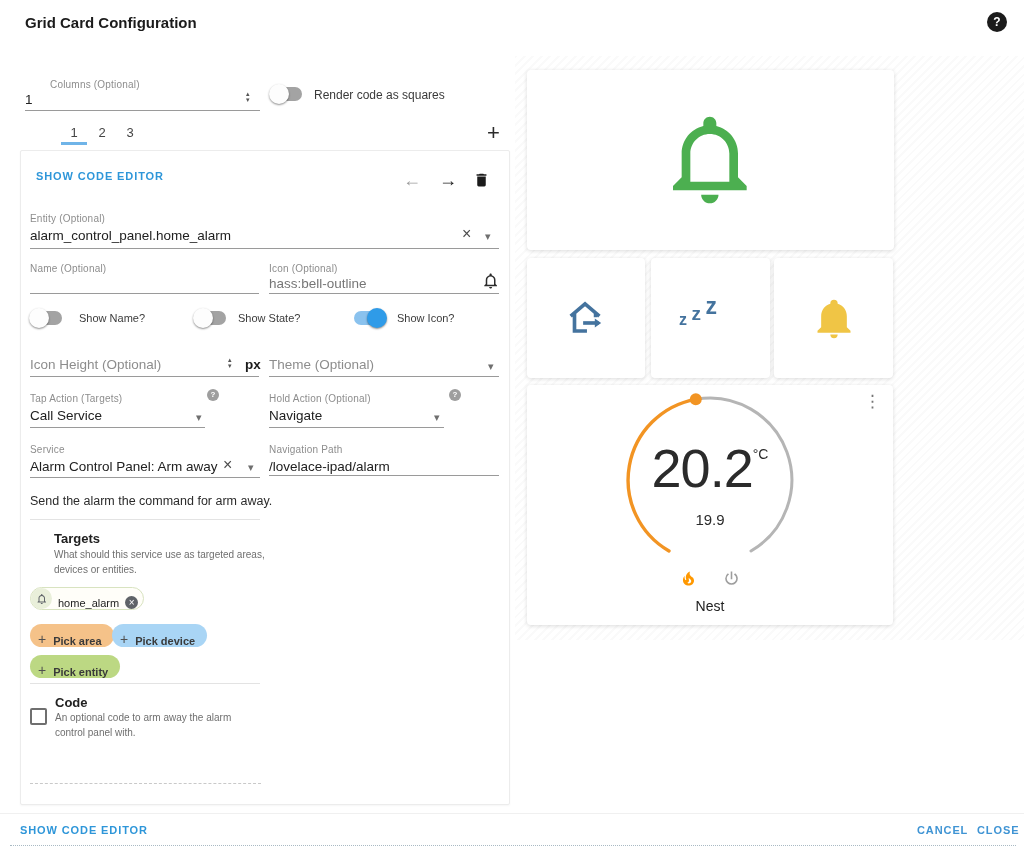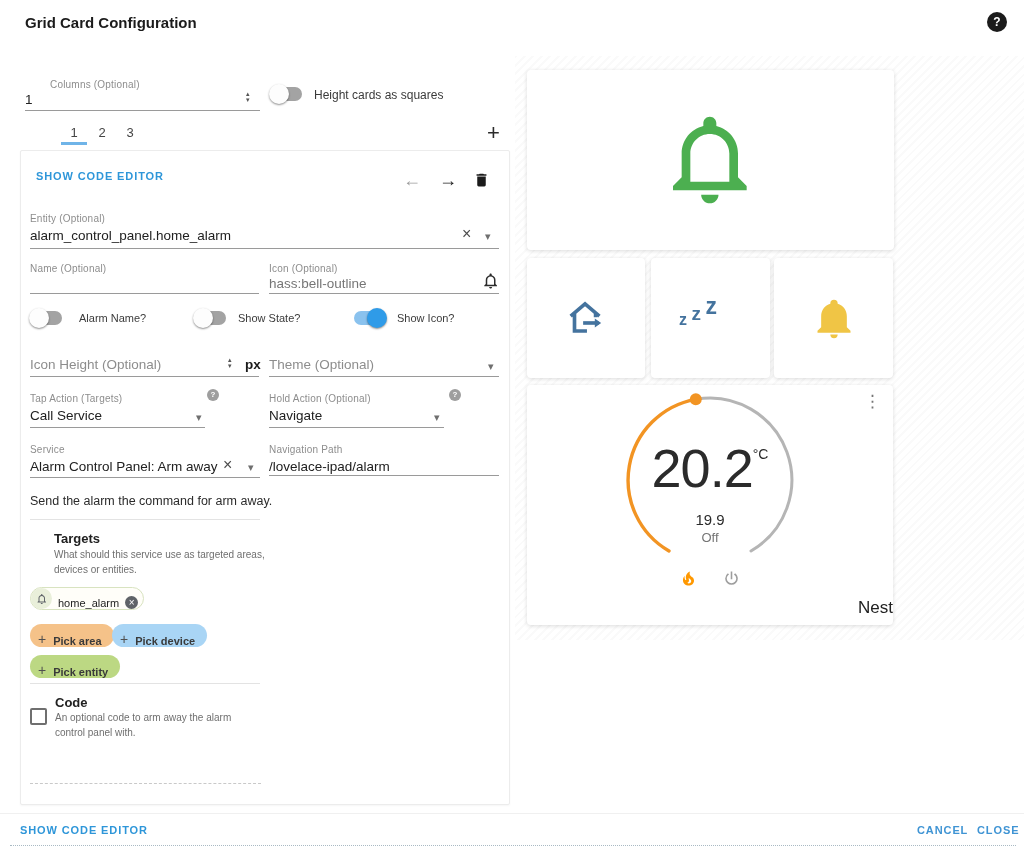--- a/index.html
+++ b/index.html
@@ -50,21 +50,21 @@
   <div class="c val" style="left:25px;top:92px;">1</div>
   <div class="c stepper" style="left:246px;top:91px;">
     <span>▴</span>
     <span>▾</span>
   </div>
   <div class="c ul" style="left:25px;top:110px;width:235px;"></div>
 
   <div class="c switch" style="left:270px;top:87px;">
       <span class="knob"></span>
     </div>
-  <div class="c" style="left:314px;top:88px;font-size:12px;color:#3a3a3a;">Height cards as squares</div>
+  <div class="c" style="left:314px;top:88px;font-size:12px;color:#3a3a3a;">Render code as squares</div>
 
   <div class="c tab" style="left:61px;top:125px;">1</div>
   <div class="c tab" style="left:89px;top:125px;">2</div>
   <div class="c tab" style="left:117px;top:125px;">3</div>
   <div class="c" style="left:61px;top:142px;width:26px;height:3px;background:#6fb4e8;"></div>
   <div class="c" style="left:487px;top:120px;font-size:22px;color:#2b2b2b;cursor:pointer;">+</div>
 
   <div class="c panel">
 
     <div class="c link" style="left:15px;top:19px;">SHOW CODE EDITOR</div>
@@ -92,21 +92,21 @@
     <div class="c" style="left:461px;top:121px;">
       <svg width="18" height="18" viewBox="0 0 24 24">
           <path fill="#2b2b2b" d="M11.5 22c1.1 0 2-.9 2-2h-4c0 1.1.9 2 2 2zm6.5-6v-5.5C18 7.43 15.86 4.86 13 4.18V3.5C13 2.67 12.33 2 11.5 2S10 2.67 10 3.5v.68C7.13 4.86 5 7.43 5 10.5V16l-2 2v1h17v-1l-2-2zm-2 1H7v-6.5C7 8 9 6 11.5 6S16 8 16 10.5V17z"></path>
         </svg>
     </div>
     <div class="c ul" style="left:248px;top:142px;width:230px;"></div>
 
     <div class="c switch" style="left:9px;top:160px;">
         <span class="knob"></span>
       </div>
-    <div class="c tgl-lbl" style="left:58px;top:161px;">Alarm Name?</div>
+    <div class="c tgl-lbl" style="left:58px;top:161px;">Show Name?</div>
     <div class="c switch" style="left:173px;top:160px;">
         <span class="knob"></span>
       </div>
     <div class="c tgl-lbl" style="left:217px;top:161px;">Show State?</div>
     <div class="c switch on" style="left:333px;top:160px;">
         <span class="knob"></span>
       </div>
     <div class="c tgl-lbl" style="left:376px;top:161px;">Show Icon?</div>
 
     <div class="c ph" style="left:9px;top:206px;" title="Icon Height (Optional)">Icon Height (Optional)</div>
@@ -226,35 +226,34 @@
         <path d="M 49 161 A 82 82 0 0 1 75.8 9.3" stroke="#f29423" stroke-width="3.4" stroke-linecap="round"></path>
         <path d="M 75.8 9.3 A 82 82 0 0 1 131 161" stroke="#b5b5b5" stroke-width="3" stroke-linecap="round"></path>
         <circle cx="75.8" cy="9.3" r="6" fill="#f29423"></circle>
       </svg>
     </div>
 
     <div class="c" style="left:0;top:52px;width:366px;text-align:center;">
       <span style="font-size:54px;color:#2b2b2b;letter-spacing:-1px;">20.2</span><span style="font-size:14px;color:#2b2b2b;vertical-align:28px;">°C</span>
     </div>
     <div class="c" style="left:0;top:126px;width:366px;text-align:center;font-size:15px;color:#2b2b2b;">19.9</div>
-    <div class="c" style="left:0;top:145px;width:366px;text-align:center;font-size:13px;color:#757575;">Off</div>
 
     <div class="c" style="left:0;top:184px;width:366px;display:flex;justify-content:center;gap:24px;">
       <span>
         <svg width="19" height="19" viewBox="0 0 24 24">
             <path fill="#ff9800" d="M17.66 11.2c-.23-.3-.51-.56-.77-.82-.67-.6-1.43-1.03-2.07-1.66C13.33 7.26 13 4.85 13.95 3c-.95.23-1.78.75-2.49 1.32-2.59 2.08-3.61 5.75-2.39 8.9.04.1.08.2.08.33 0 .22-.15.42-.35.5-.23.1-.47.04-.66-.12a.58.58 0 0 1-.14-.17c-1.13-1.43-1.31-3.48-.55-5.12C5.78 10 4.87 12.3 5 14.47c.06.5.12 1 .29 1.5.14.6.41 1.2.71 1.73 1.08 1.73 2.95 2.97 4.96 3.22 2.14.27 4.43-.12 6.07-1.6 1.83-1.66 2.47-4.32 1.53-6.6l-.13-.26c-.21-.46-.77-1.26-.77-1.26m-3.16 6.3c-.28.24-.74.5-1.1.6-1.12.4-2.24-.16-2.9-.82 1.19-.28 1.9-1.16 2.11-2.05.17-.8-.15-1.46-.28-2.23-.12-.74-.1-1.37.17-2.06.19.38.39.76.63 1.06.77 1 1.98 1.44 2.24 2.8.04.14.06.28.06.43.03.82-.33 1.72-.93 2.27z"></path>
           </svg>
       </span>
       <span>
         <svg width="19" height="19" viewBox="0 0 24 24">
             <path fill="#9e9e9e" d="M16.56 5.44l-1.45 1.45A5.97 5.97 0 0 1 18 12a6 6 0 0 1-12 0c0-2.17 1.16-4.06 2.88-5.12L7.44 5.44A7.96 7.96 0 0 0 4 12a8 8 0 0 0 16 0c0-2.72-1.36-5.12-3.44-6.56M13 3h-2v10h2V3z"></path>
           </svg>
       </span>
     </div>
-    <div class="c" style="left:0;top:213px;width:366px;text-align:right;font-size:17px;color:#212121;">Nest</div>
+    <div class="c" style="left:0;top:213px;width:366px;text-align:center;font-size:14px;color:#212121;">Nest</div>
   </div>
 
   <div class="c" style="left:0;top:813px;width:1024px;border-top:1px solid #f0f0f0;"></div>
   <div class="c link" style="left:20px;top:824px;">SHOW CODE EDITOR</div>
   <div class="c footer-btn" style="left:917px;top:824px;">CANCEL</div>
   <div class="c footer-btn" style="left:977px;top:824px;">CLOSE</div>
   <div class="c dotted" style="left:10px;top:845px;width:1006px;"></div>
 
 </div>
 

